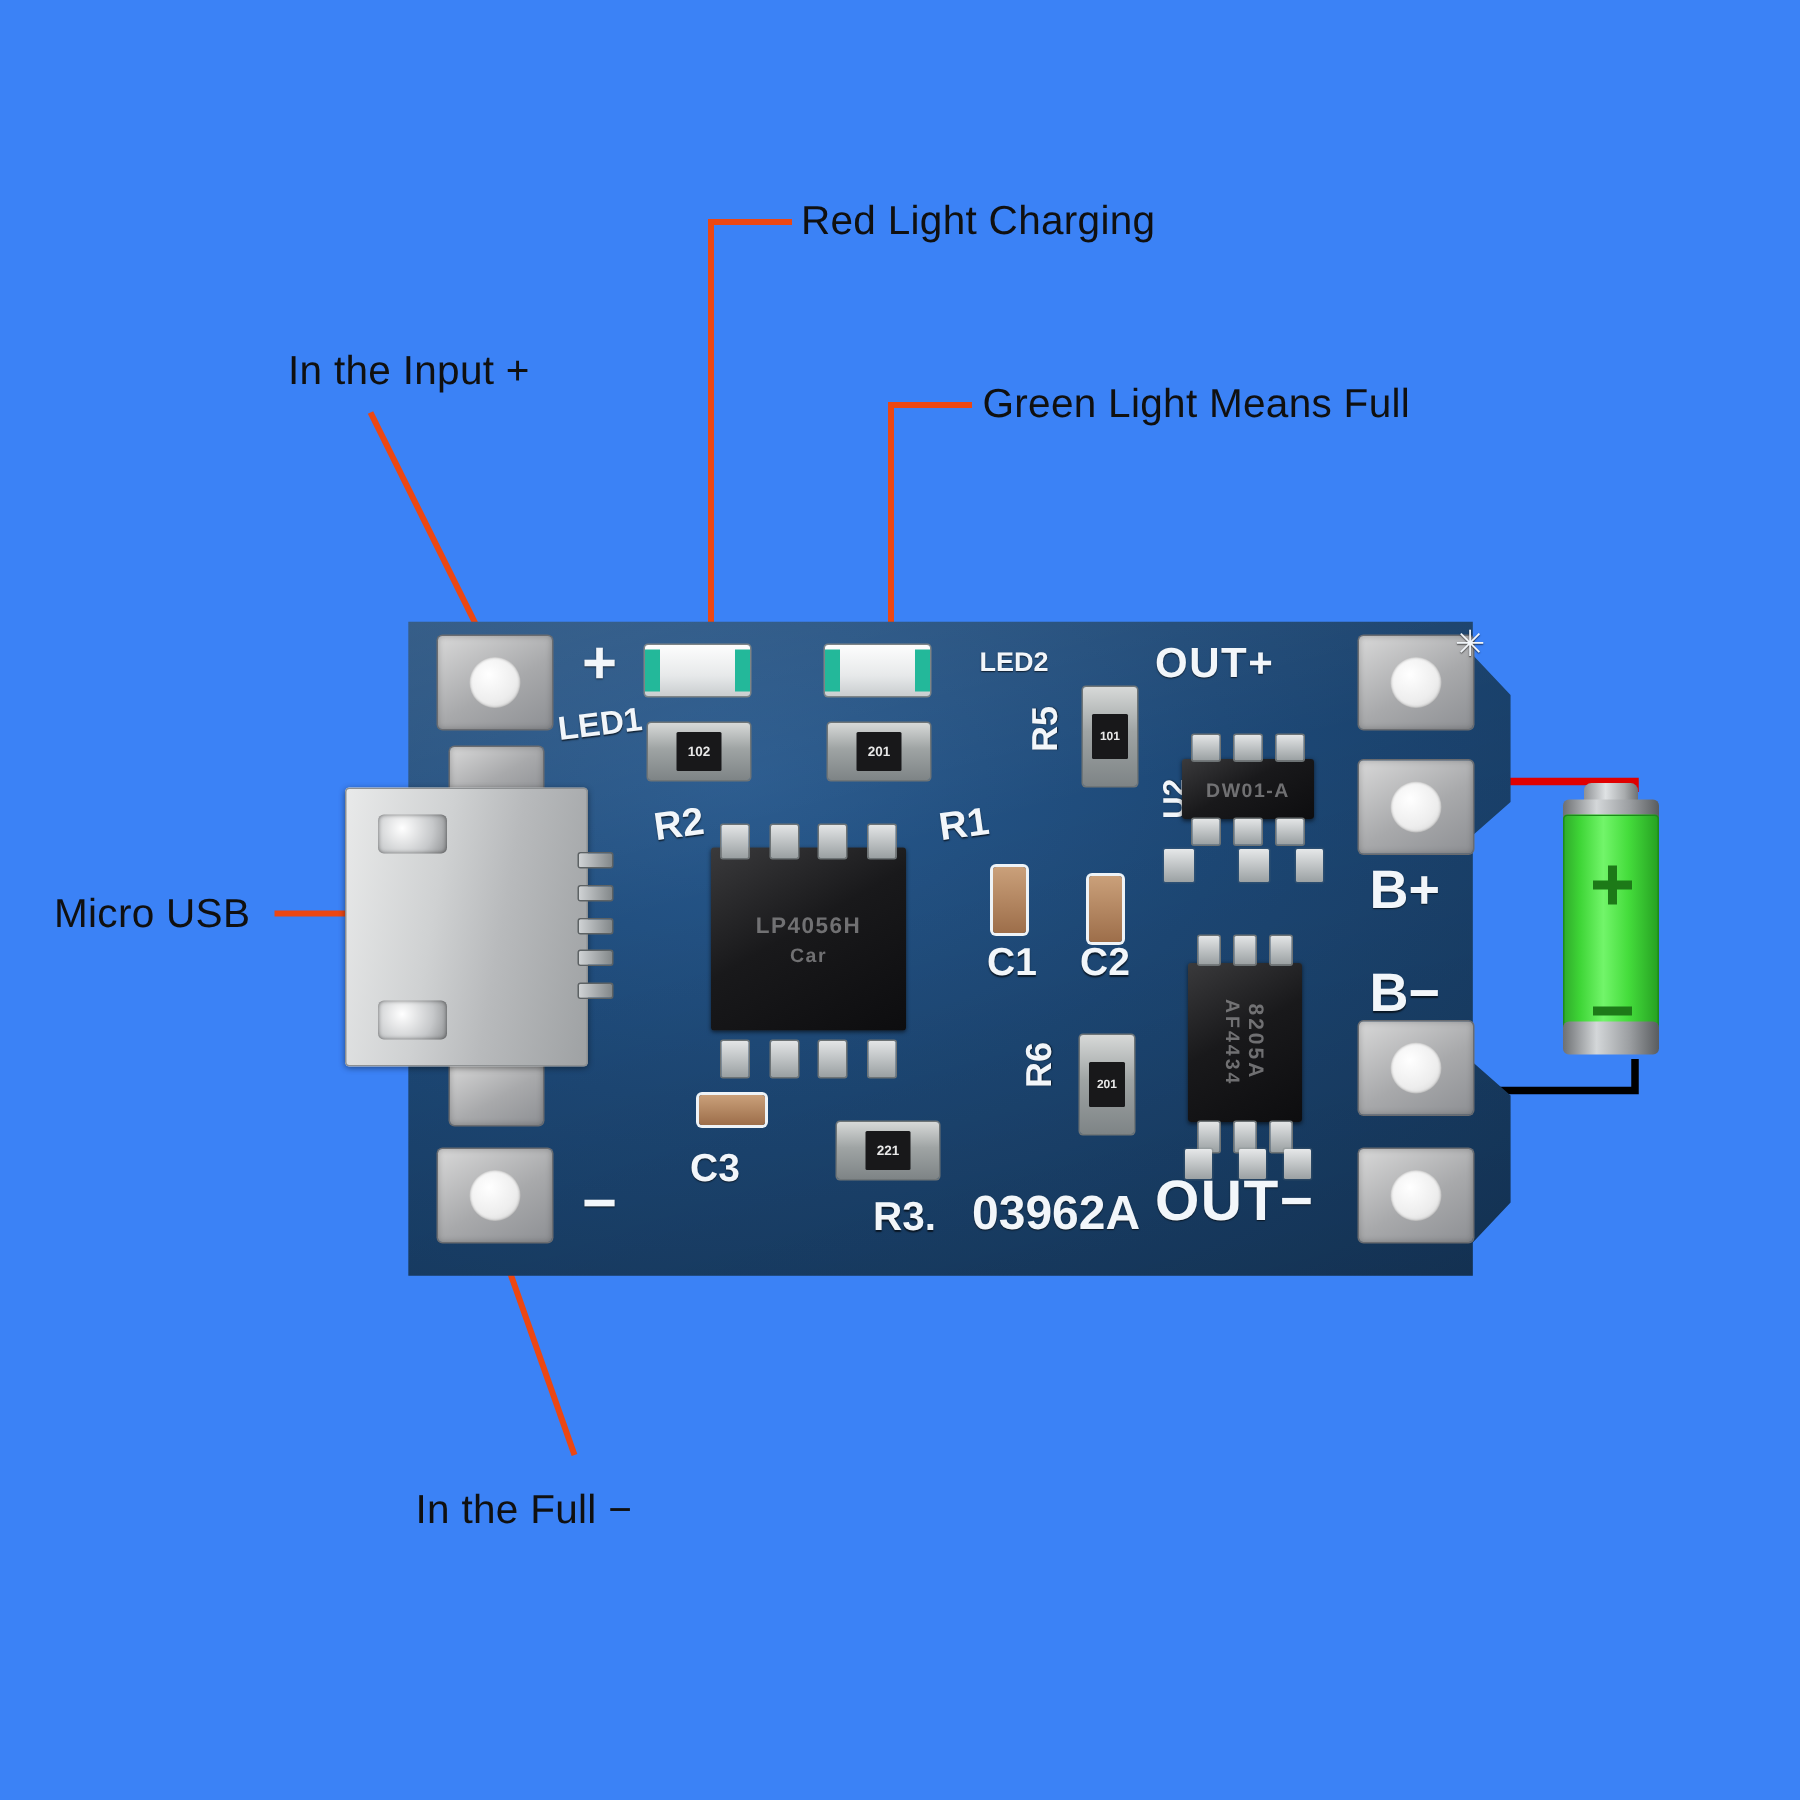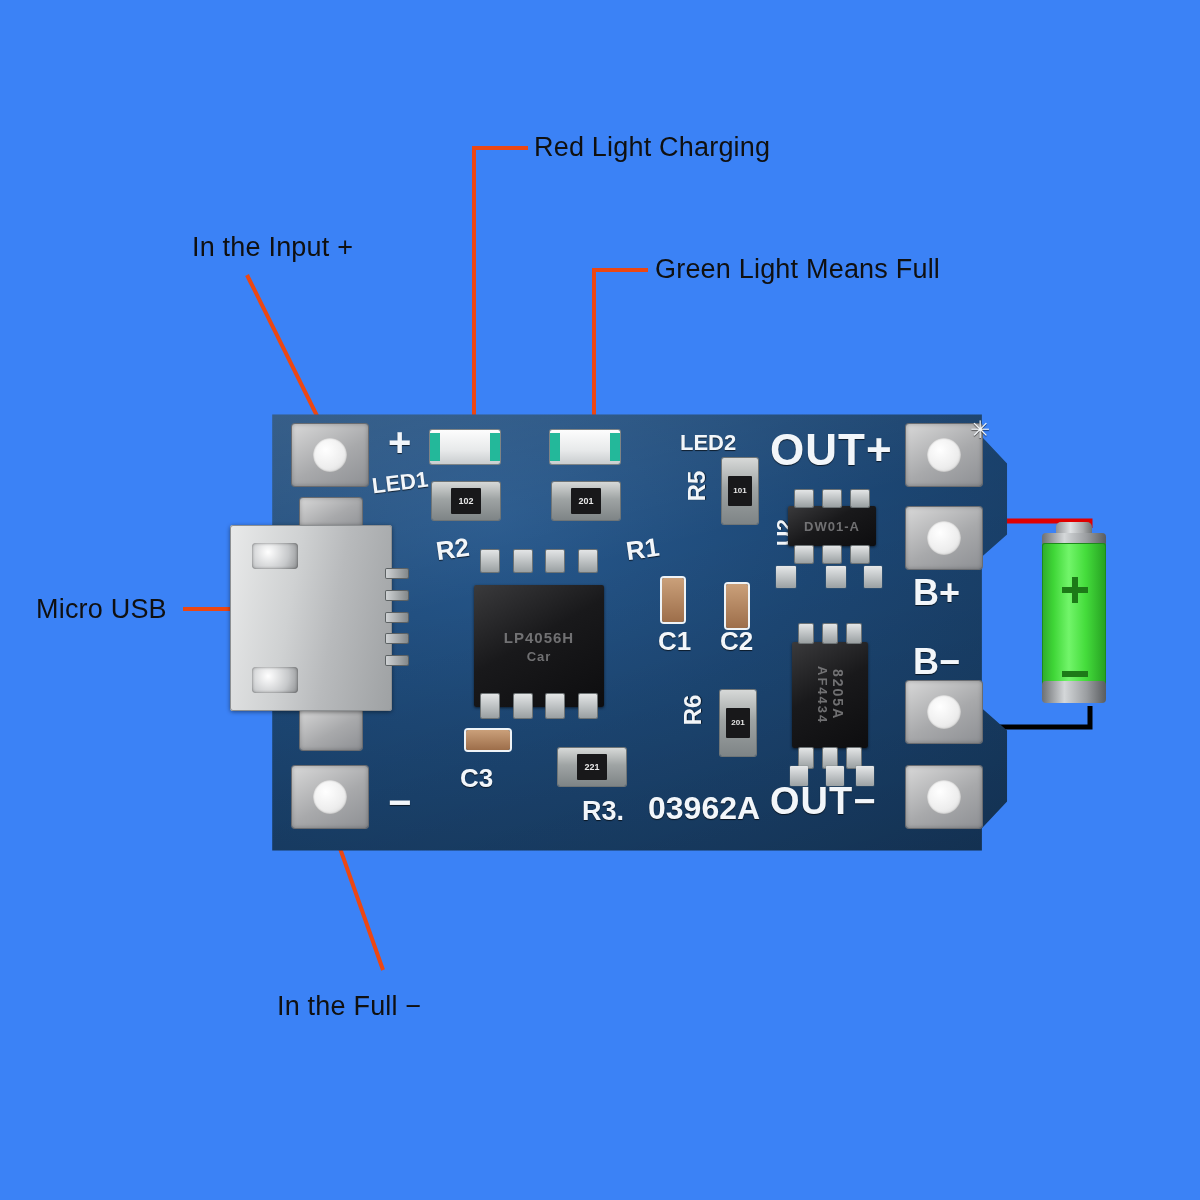--- a/index.html
+++ b/index.html
@@ -188,22 +188,22 @@
           <i></i>
           <i></i>
           <i></i>
           <i></i>
       </div>
     </div>
 
     <div class="silk" style="left:118px;top:12px;font-size:40px;">+</div>
     <div class="silk" style="left:118px;top:372px;font-size:40px;">−</div>
     <div class="silk" style="left:102px;top:62px;font-size:22px;transform:rotate(-7deg);">LED1</div>
-    <div class="silk" style="left:383px;top:22px;font-size:22px;margin-left:27px;">LED2</div>
-    <div class="silk" style="left:500px;top:18px;font-size:44px;letter-spacing:1px;">OUT+</div>
+    <div class="silk" style="left:383px;top:22px;font-size:18px;">LED2</div>
+    <div class="silk" style="left:500px;top:18px;font-size:28px;letter-spacing:1px;">OUT+</div>
     <div class="silk" style="left:500px;top:372px;font-size:38px;letter-spacing:1px;">OUT−</div>
     <div class="silk" style="left:643px;top:165px;font-size:36px;">B+</div>
     <div class="silk" style="left:643px;top:234px;font-size:36px;">B−</div>
     <div class="silk" style="left:166px;top:126px;font-size:26px;transform:rotate(-8deg);">R2</div>
     <div class="silk" style="left:356px;top:126px;font-size:26px;transform:rotate(-8deg);">R1</div>
     <div class="silk" style="left:412px;top:64px;font-size:24px;transform:rotate(-90deg);">R5</div>
     <div class="silk" style="left:408px;top:288px;font-size:24px;transform:rotate(-90deg);">R6</div>
     <div class="silk" style="left:312px;top:388px;font-size:27px;">R3.</div>
     <div class="silk" style="left:388px;top:218px;font-size:26px;">C1</div>
     <div class="silk" style="left:450px;top:218px;font-size:26px;">C2</div>
@@ -228,21 +228,21 @@
       <div class="body" style="left:16%;top:28%;width:68%;height:44%;font-size:8px;">201</div>
     </div>
     <div class="p res" style="left:288px;top:338px;width:68px;height:38px;">
       <div class="body">221</div>
     </div>
 
     <div class="p cap" style="left:392px;top:168px;width:22px;height:44px;"></div>
     <div class="p cap" style="left:456px;top:174px;width:22px;height:44px;"></div>
     <div class="p cap" style="left:196px;top:320px;width:44px;height:20px;"></div>
 
-    <div class="p ic" style="left:204px;top:175px;width:130px;height:122px;font-size:15px;">
+    <div class="p ic" style="left:204px;top:155px;width:130px;height:122px;font-size:15px;">
       <span>LP4056H</span>
       <span style="font-size:13px;margin-top:3px;">Car</span>
     </div>
     <div class="legs" style="left:204px;top:140px;width:130px;height:22px;">
       <i style="width:18px;height:22px;"></i>
         <i style="width:18px;height:22px;"></i>
       <i style="width:18px;height:22px;"></i>
         <i style="width:18px;height:22px;"></i>
     </div>
     <div class="legs" style="left:204px;top:284px;width:130px;height:24px;">

